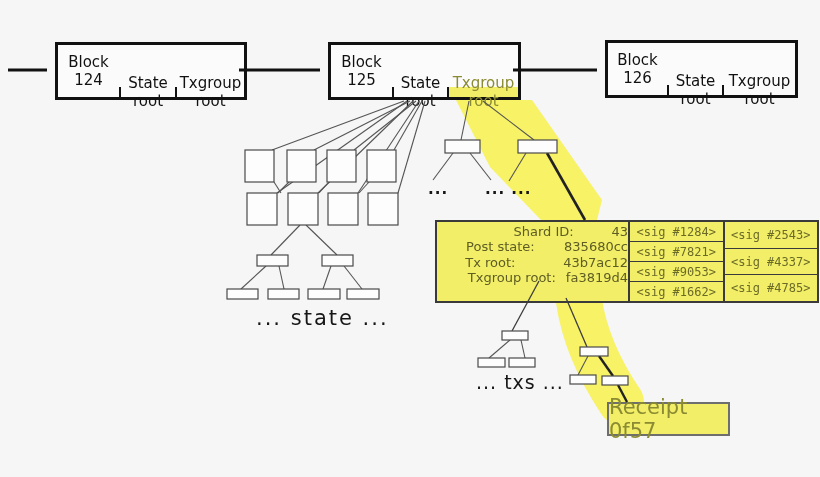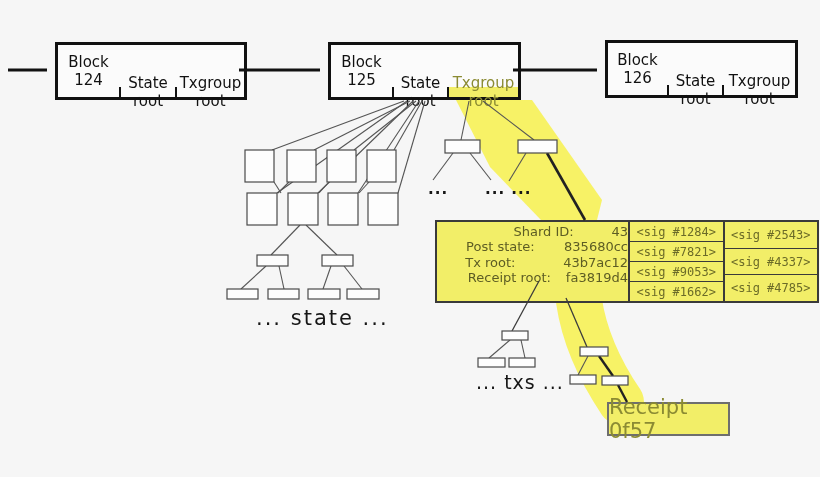--- a/index.html
+++ b/index.html
@@ -130,21 +130,21 @@
         </div>
         <div class="info-row">
           <span class="info-label">Post state:</span>
           <span class="info-value">835680cc</span>
         </div>
         <div class="info-row">
           <span class="info-label">Tx root:</span>
           <span class="info-value">43b7ac12</span>
         </div>
         <div class="info-row">
-          <span class="info-label">Receipt root:</span>
+          <span class="info-label">Txgroup root:</span>
           <span class="info-value">fa3819d4</span>
         </div>
       </div>
       <div class="sig-col">
         <div class="sig-cell">&lt;sig #1284&gt;</div>
         <div class="sig-cell">&lt;sig #7821&gt;</div>
         <div class="sig-cell">&lt;sig #9053&gt;</div>
         <div class="sig-cell">&lt;sig #1662&gt;</div>
       </div>
       <div class="sig-col">

